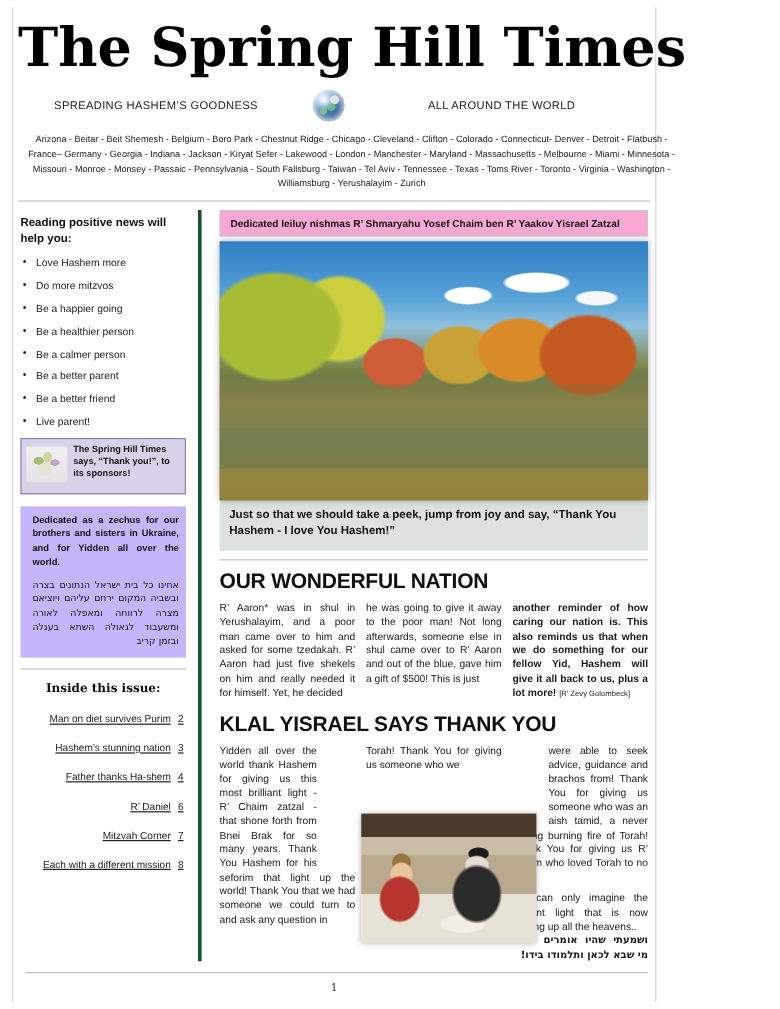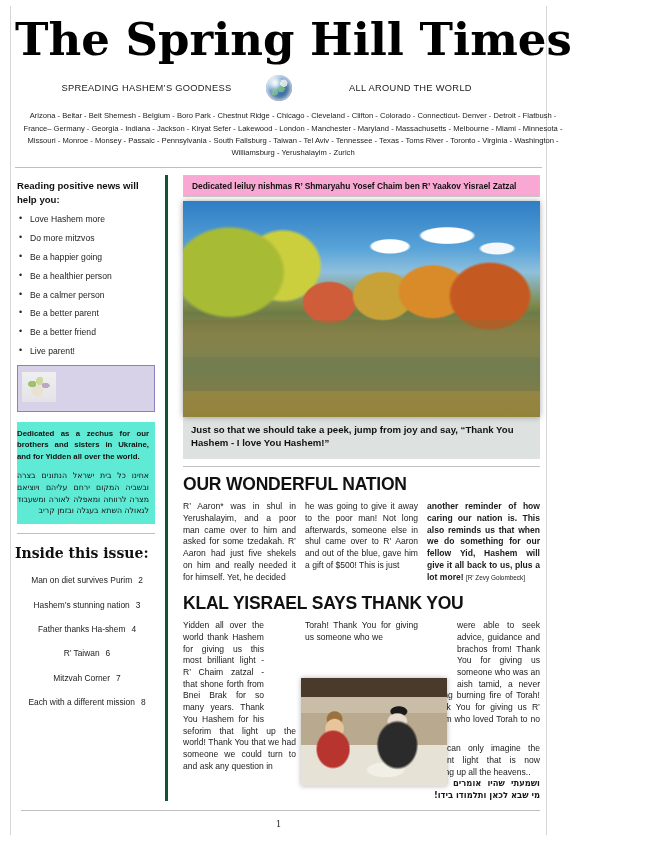--- a/index.html
+++ b/index.html
@@ -33,22 +33,22 @@
     font-family: "DejaVu Serif", "Liberation Serif", serif;
     font-weight: bold;
     font-size: 45px;
     letter-spacing: 0px;
     line-height: 1.05;
     color: #000;
     white-space: nowrap;
     font-feature-settings: normal;
   }
   .tagline-row {
-    display: flex; align-items: center; justify-content: center;
-    margin-top: 12px; gap: 4px;
+    display: flex; align-items: center; justify-content: flex-start;
+    margin-top: 12px; gap: 16px;
     font-size: 9.3px; letter-spacing: 0.3px;
     color: #1a1a1a;
   }
   .tagline-left { width: 230px; text-align: center; }
   .tagline-right { width: 230px; text-align: center; }
   .globe {
     width: 26px; height: 26px; border-radius: 50%;
     background:
       radial-gradient(circle at 34% 30%, #ffffff 0%, #cfe0f0 14%, #4f86c0 38%, #1d4f86 68%, #0c2a4d 100%);
     box-shadow: 0 0 5px 2px rgba(255,255,255,0.85) inset, 0 0 4px rgba(255,255,255,0.9);
@@ -129,44 +129,45 @@
       radial-gradient(ellipse at 70% 45%, #b9a7c4 0 11%, transparent 12%),
       radial-gradient(ellipse at 45% 62%, #e8e2d0 0 22%, transparent 23%),
       linear-gradient(#efeff0, #e4e2e6);
   }
   .sponsor-text {
     font-size: 7.6px; font-weight: bold; line-height: 1.33; color: #111;
   }
 
   .ukraine-box {
     margin: 10px 2px 0 2px;
-    background: #5eead4;
-    padding: 6px 6px 7px 0;
+    background: #c4b5fd;
+    padding: 6px 6px 7px 10px;
   }
   .ukraine-en {
     font-size: 7.8px; font-weight: bold; line-height: 1.5;
     text-align: justify; color: #111; margin-bottom: 7px;
   }
   .ukraine-he {
     font-size: 7.8px; line-height: 1.52; direction: rtl;
     text-align: justify; color: #111;
     font-family: "DejaVu Sans", sans-serif;
   }
 
   .toc-sep { border-top: 1px solid #bfbfbf; margin: 9px 2px 0 2px; }
   .toc-title {
     font-family: "DejaVu Serif", "Liberation Serif", serif;
-    font-weight: bold; font-size: 14px; 
+    font-weight: bold; font-size: 10px; text-align: center;
     color: #111; margin: 11px 0 14px 0;
   }
   .toc-list { padding: 0 4px 0 6px; }
   .toc-row {
-    display: flex; justify-content: center; align-items: flex-start;
+    display: flex; justify-content: flex-end; align-items: flex-start;
     font-size: 8.4px; color: #222; line-height: 1.35;
     margin-bottom: 13px;
+    text-decoration: underline;
   }
   .toc-row .t { max-width: 108px; }
   .toc-row .p { font-weight: normal; padding-left: 6px; }
 
   
   .dedication {
     border: 1px solid #c9c9c9;
     background: #f9a8d4;
     font-size: 8.4px; font-weight: bold; color: #111;
     padding: 5px 8px; margin: 0 2px 4px 6px;
@@ -300,20 +301,21 @@
         <li>Be a happier going</li>
         <li>Be a healthier person</li>
         <li>Be a calmer person</li>
         <li>Be a better parent</li>
         <li>Be a better friend</li>
         <li>Live parent!</li>
       </ul>
 
       <div class="sponsor-box">
         <div class="sponsor-thumb"></div>
+        <div class="sponsor-text">The Spring Hill Times says, “Thank you!”, to its sponsors!</div>
       </div>
 
       <div class="ukraine-box">
         <div class="ukraine-en">Dedicated as a zechus for our brothers and sisters in Ukraine, and for Yidden all over the world.</div>
         <div class="ukraine-he">אחינו כל בית ישראל הנתונים בצרה ובשביה המקום ירחם עליהם ויוציאם מצרה לרווחה ומאפלה לאורה ומשעבוד לגאולה השתא בעגלה ובזמן קריב</div>
       </div>
 
       <div class="toc-sep"></div>
       <div class="toc-title">Inside this issue:</div>
       <div class="toc-list">
@@ -323,21 +325,21 @@
         </div>
         <div class="toc-row">
           <span class="t">Hashem’s stunning nation</span>
           <span class="p">3</span>
         </div>
         <div class="toc-row">
           <span class="t">Father thanks Ha-shem</span>
           <span class="p">4</span>
         </div>
         <div class="toc-row">
-          <span class="t">R’ Taiwan</span>
+          <span class="t">R’ Daniel</span>
           <span class="p">6</span>
         </div>
         <div class="toc-row">
           <span class="t">Mitzvah Corner</span>
           <span class="p">7</span>
         </div>
         <div class="toc-row">
           <span class="t">Each with a different mission</span>
           <span class="p">8</span>
         </div>

